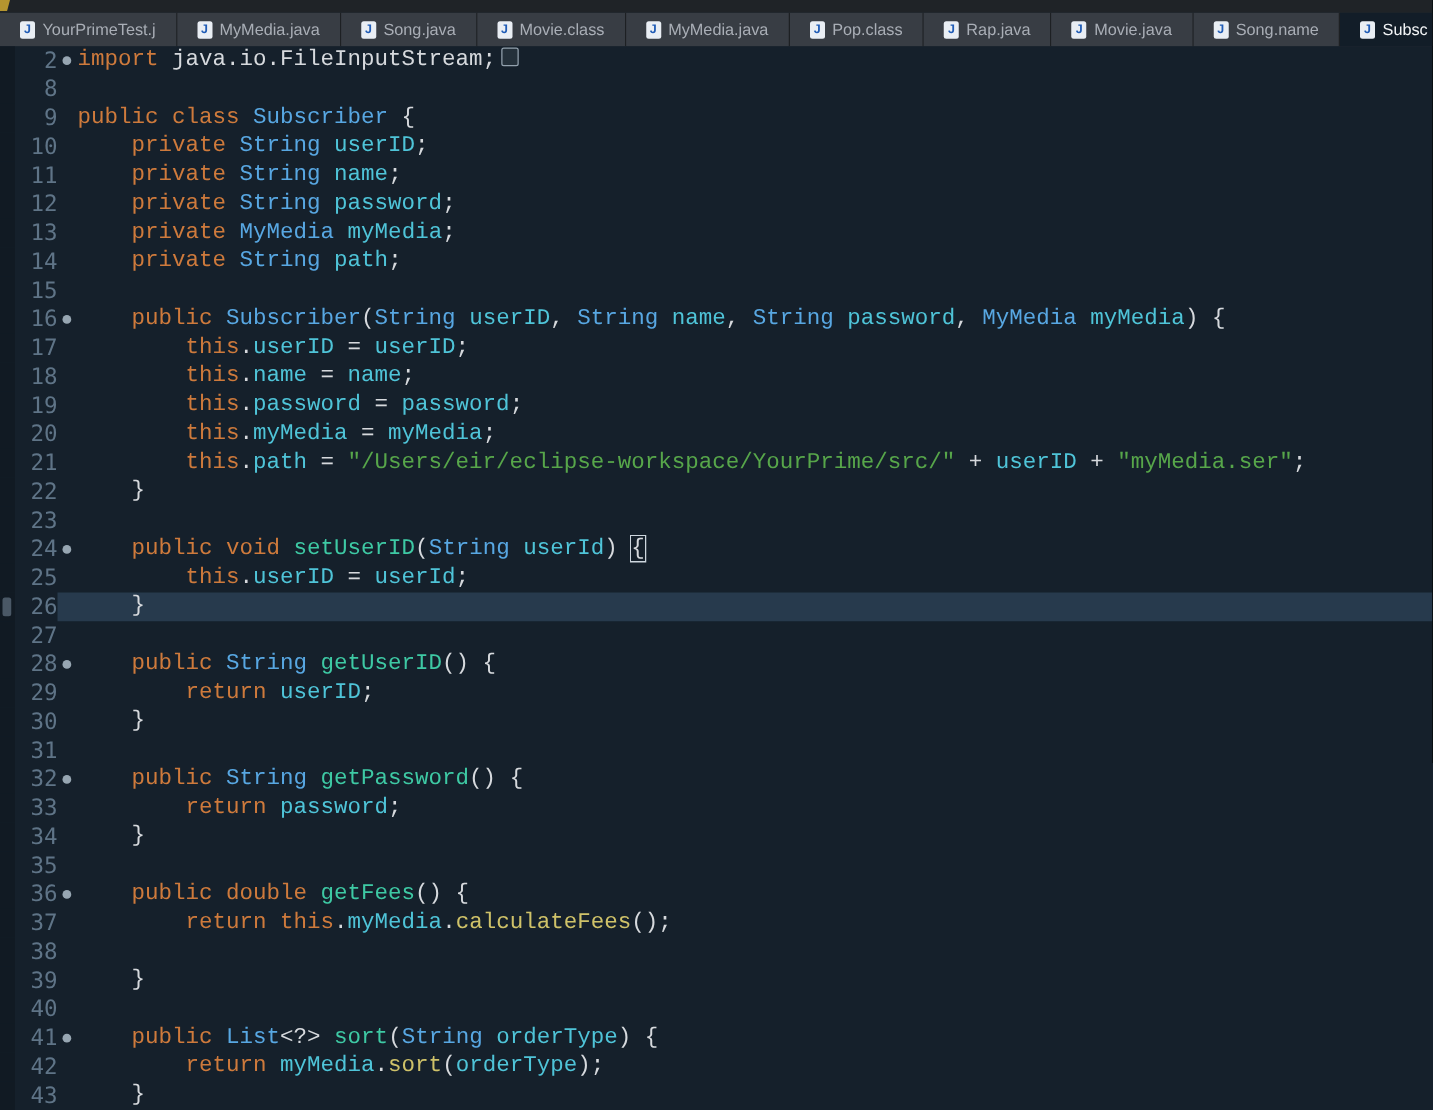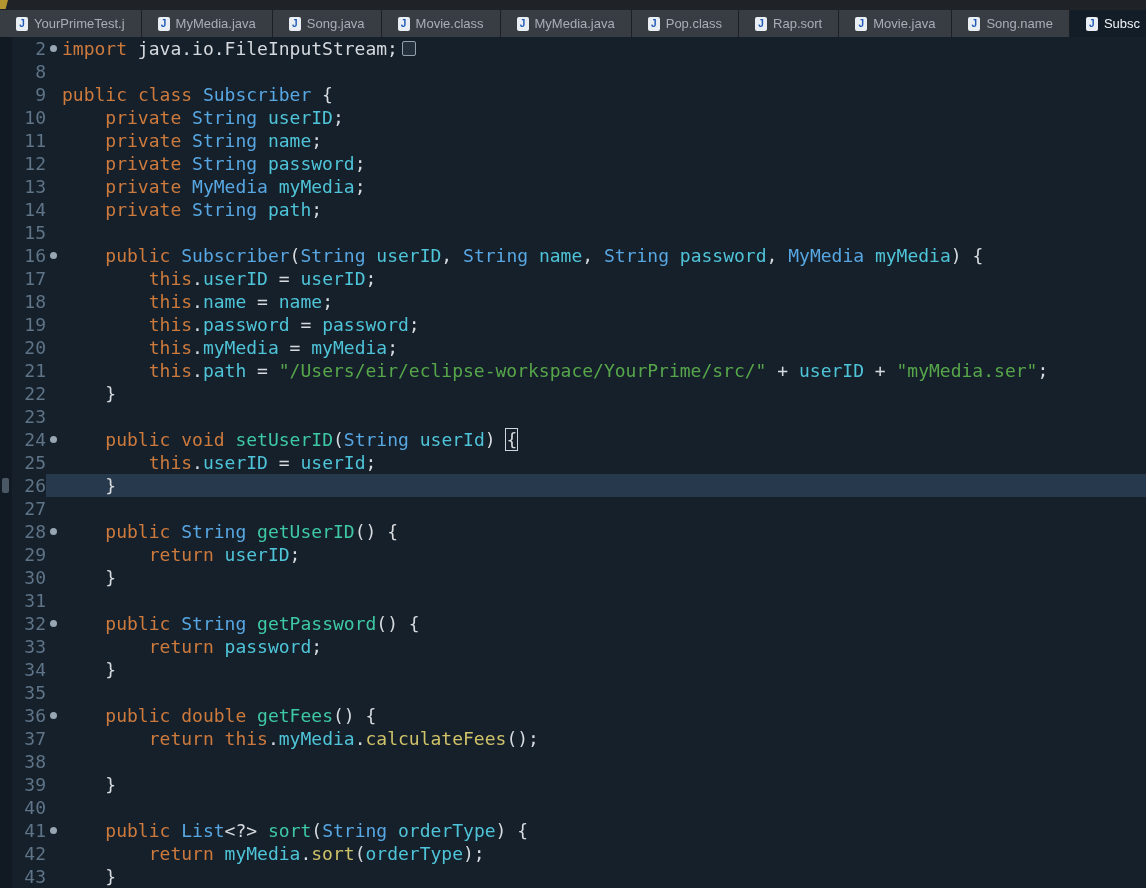--- a/index.html
+++ b/index.html
@@ -21,21 +21,21 @@
          color:#1f5bb5;font-size:10px;font-weight:bold;
          font-family:"Liberation Sans",sans-serif;}
   .editor{height:851px;font-size:18px;line-height:23px;white-space:pre;
           color:var(--plain,#d6d9dd);overflow:hidden;}
   .row{display:flex;height:23px;}
   .ruler{width:12px;flex:0 0 12px;background:var(--gutter-ruler,#111a23);position:relative;}
   .gmark{position:absolute;left:2px;top:4px;width:7px;height:15px;border-radius:2px;background:#4a5866;}
   .lnum{width:34px;flex:0 0 34px;text-align:right;color:var(--line-number,#5f7487);}
   .fold{width:14px;flex:0 0 14px;position:relative;}
   .dot{position:absolute;left:4px;top:8px;width:7px;height:7px;border-radius:50%;background:#97a6b2;}
-  .code{flex:1 1 auto;padding-left:2px;}
+  .code{flex:1 1 auto;padding-left:2px;font-family:Liberation Mono, monospace;}
   .row.hl .fold,.row.hl .code{background:var(--line-highlight,#273a4d);}
   .tk-kw{color:var(--keyword,#ce7a3c);}
   .tk-ty{color:var(--type,#58a7e2);}
   .tk-fi{color:var(--field,#4fc4d8);}
   .tk-me{color:var(--method,#3ec9a4);}
   .tk-ca{color:var(--call,#cfc269);}
   .tk-st{color:var(--string,#57a64a);}
   .tk-pl{color:var(--plain,#d6d9dd);}
   .foldbox{display:inline-block;width:12px;height:13px;margin-left:4px;vertical-align:-1px;
            border:1px solid #93a1ad;border-radius:2px;background:rgba(147,161,173,.12);}
@@ -68,21 +68,21 @@
       <div class="tab">
         <span class="jicon">J</span>
         <span class="tlabel">MyMedia.java</span>
       </div>
       <div class="tab">
         <span class="jicon">J</span>
         <span class="tlabel">Pop.class</span>
       </div>
       <div class="tab">
         <span class="jicon">J</span>
-        <span class="tlabel">Rap.sort</span>
+        <span class="tlabel">Rap.java</span>
       </div>
       <div class="tab">
         <span class="jicon">J</span>
         <span class="tlabel">Movie.java</span>
       </div>
       <div class="tab">
         <span class="jicon">J</span>
         <span class="tlabel">Song.name</span>
       </div>
       <div class="tab active">

